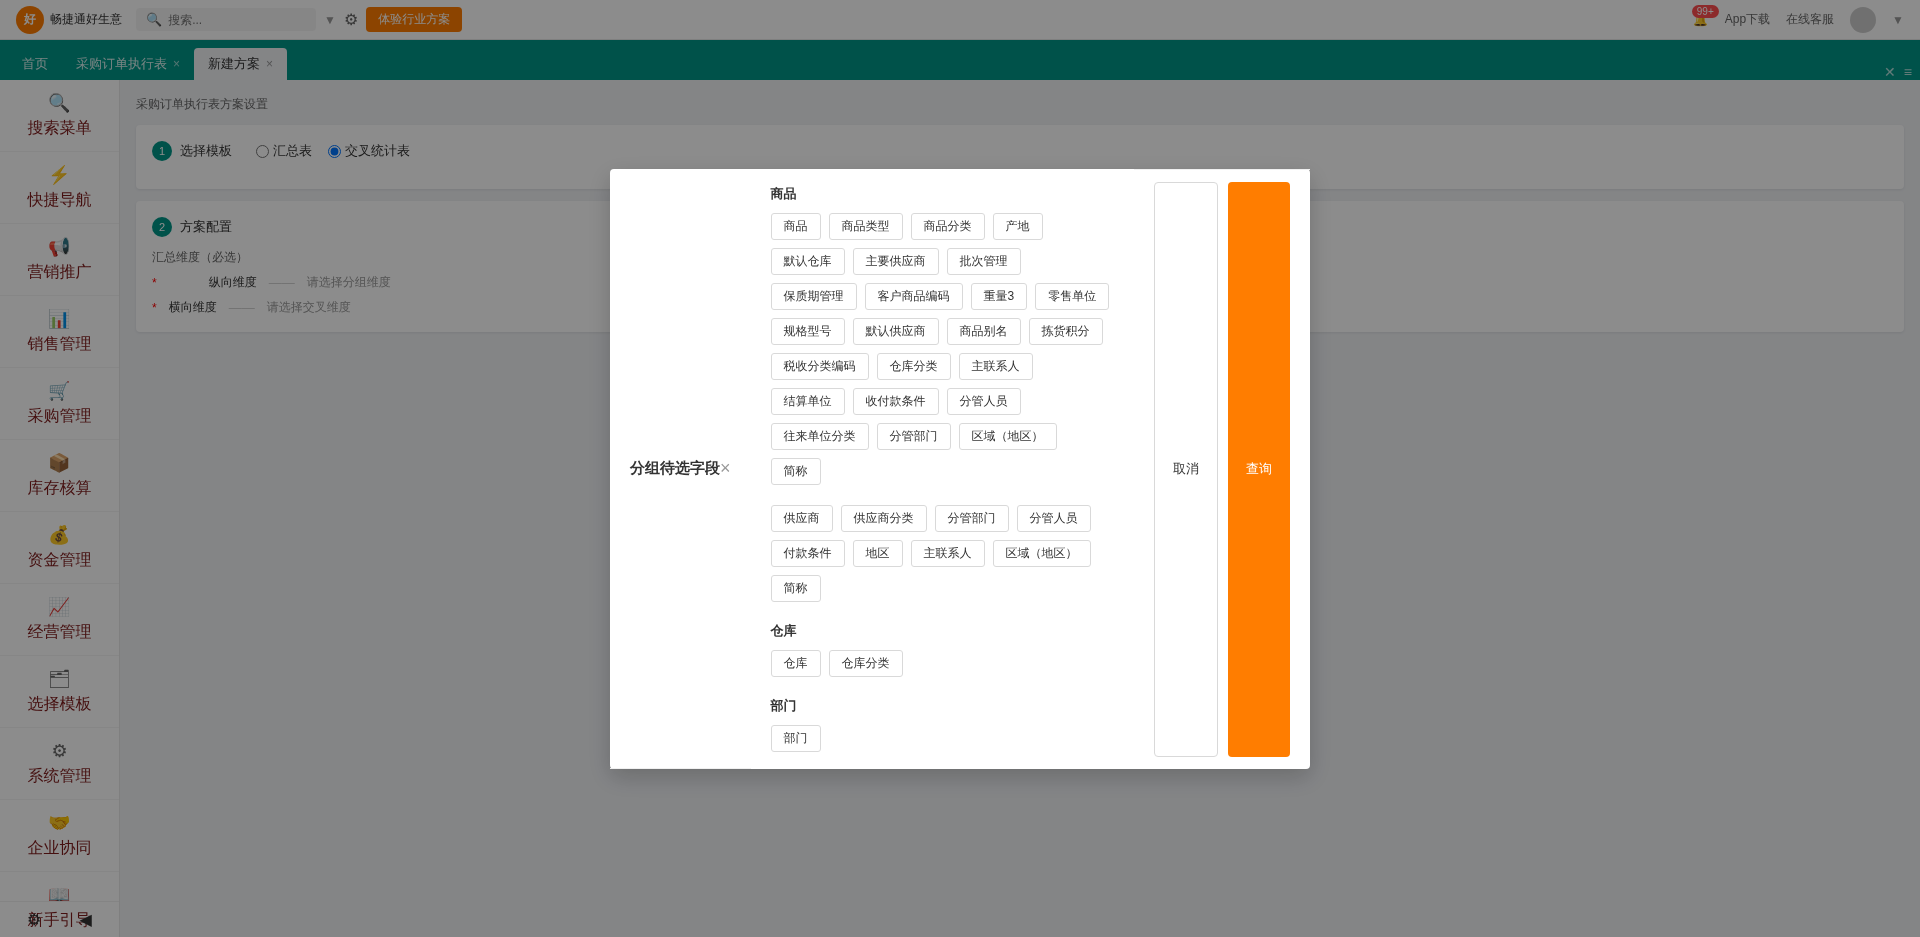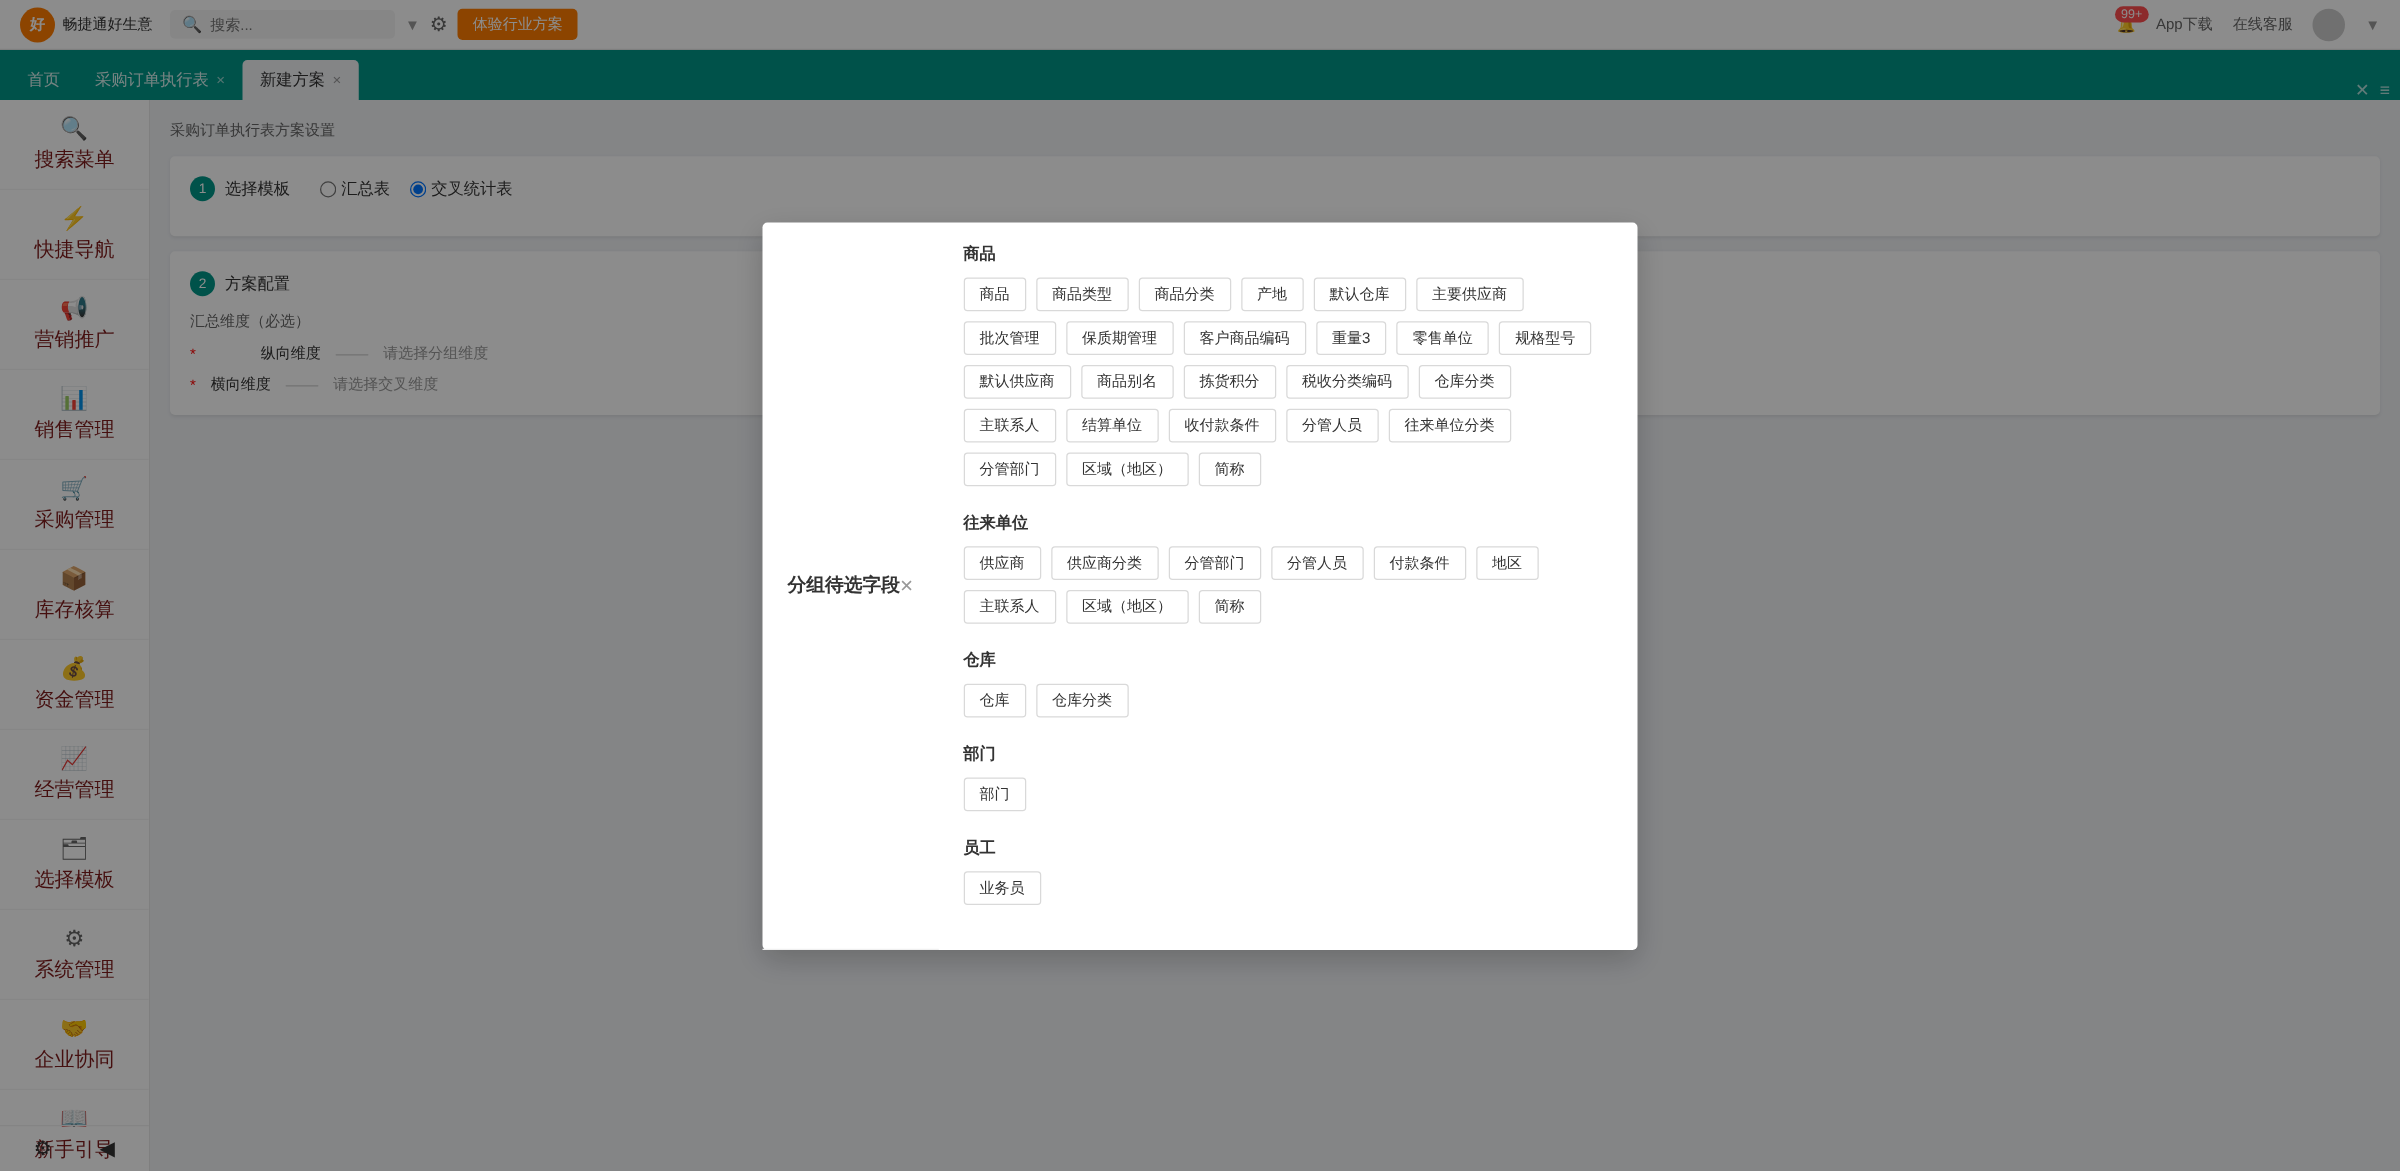--- a/index.html
+++ b/index.html
@@ -411,21 +411,20 @@
             <div class="field-tag">结算单位</div>
             <div class="field-tag">收付款条件</div>
             <div class="field-tag">分管人员</div>
             <div class="field-tag">往来单位分类</div>
             <div class="field-tag">分管部门</div>
             <div class="field-tag">区域（地区）</div>
             <div class="field-tag">简称</div>
           </div>
         </div>
         <div class="field-group">
-          <div class="field-group-title">往来单位</div>
           <div class="field-tags">
             <div class="field-tag">供应商</div>
             <div class="field-tag">供应商分类</div>
             <div class="field-tag">分管部门</div>
             <div class="field-tag">分管人员</div>
             <div class="field-tag">付款条件</div>
             <div class="field-tag">地区</div>
             <div class="field-tag">主联系人</div>
             <div class="field-tag">区域（地区）</div>
             <div class="field-tag">简称</div>
@@ -447,14 +446,18 @@
         <div class="field-group">
           <div class="field-group-title">员工</div>
           <div class="field-tags">
             <div class="field-tag">业务员</div>
           </div>
         </div>
       </div>
     <div class="modal-hscroll">
       <div class="modal-hscroll-bar"></div>
     </div>
+    <div class="modal-footer">
+      <button class="btn-cancel">取消</button>
+      <button class="btn-confirm">查询</button>
+    </div>
   </div>
 </div>
 
 </body></html>

